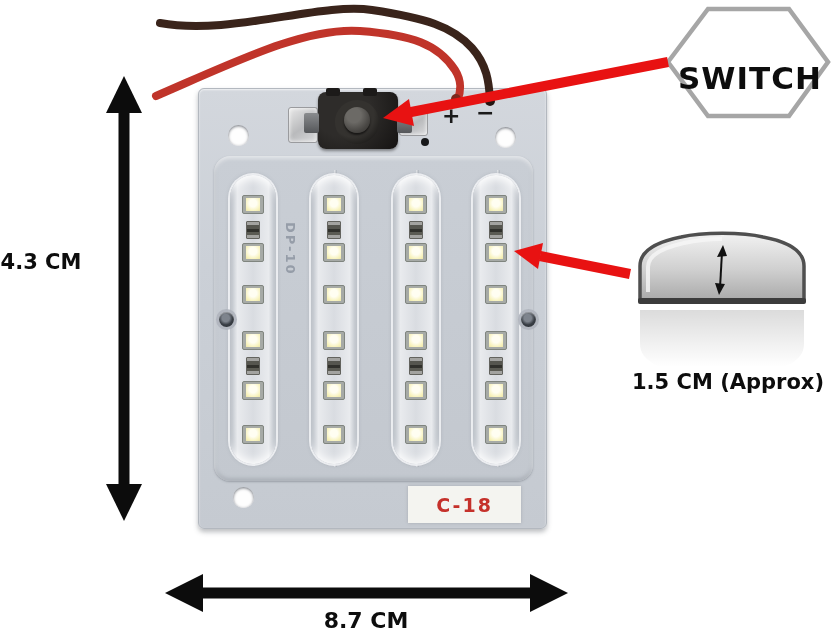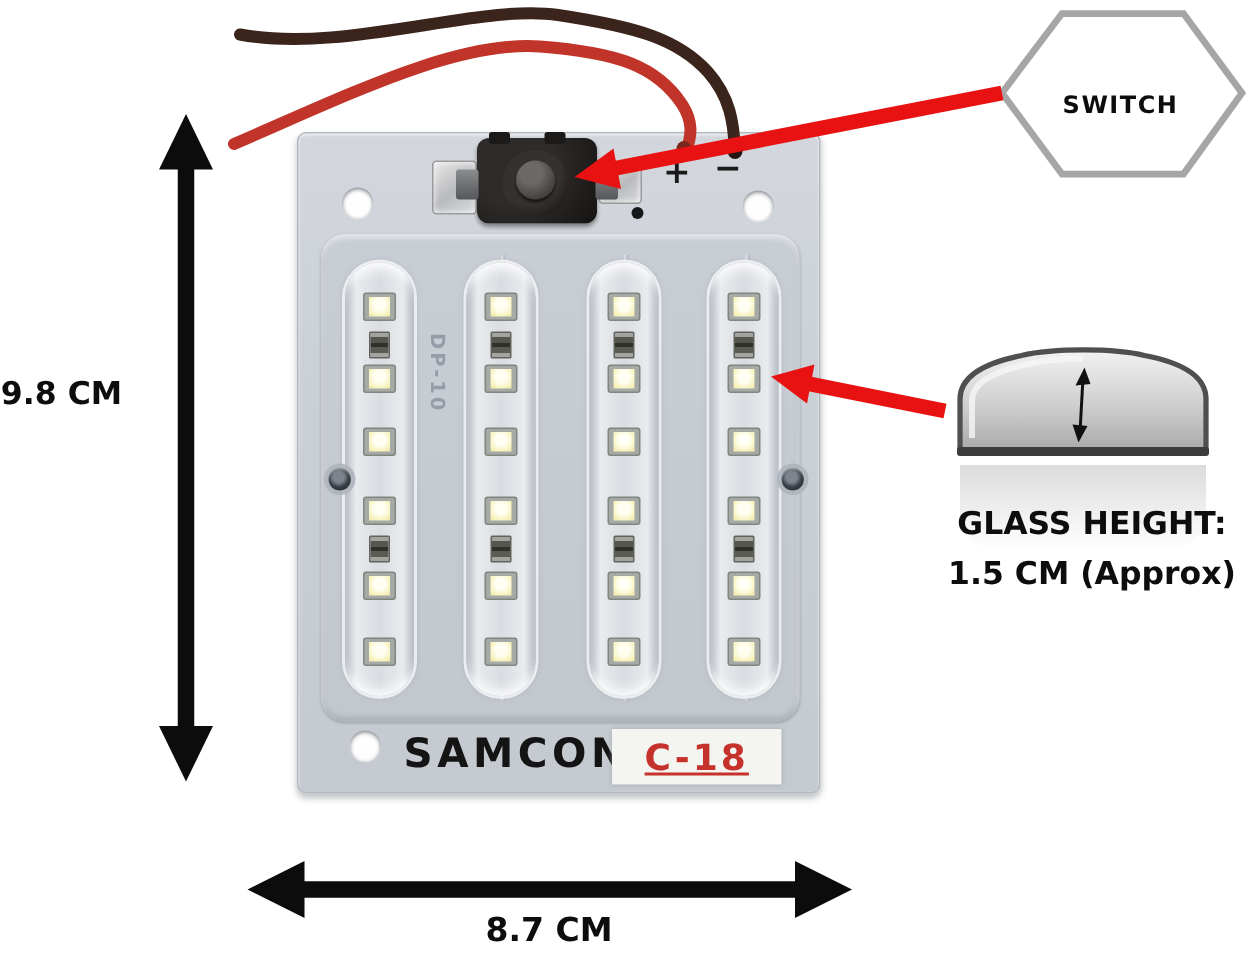--- a/index.html
+++ b/index.html
@@ -51,28 +51,28 @@
     background:linear-gradient(180deg,#a3a3a0 0 18%,#56564f 18% 42%,#31312c 42% 60%,#5b5b53 60% 82%,#a3a3a0 82% 100%);}
   #silkscreen-code{position:absolute;left:66px;top:58px;width:18px;height:70px;
     color:rgba(100,110,126,.5);font-size:13px;font-weight:bold;letter-spacing:2px;
     writing-mode:vertical-rl;text-align:center;}
 
   
   #brand-text{position:absolute;left:70px;top:398px;width:140px;font-size:27px;font-weight:bold;
     letter-spacing:3px;color:#141414;text-align:center;}
   #model-box{position:absolute;left:209px;top:397px;width:113px;height:37px;background:#f4f4f0;
     box-shadow:0 0 3px rgba(160,164,170,.8);display:flex;align-items:center;justify-content:center;}
-  #model-text{font-size:24px;font-weight:bold;letter-spacing:2px;color:#c5312b;text-decoration:underline;}
+  #model-text{font-size:19px;font-weight:bold;letter-spacing:2px;color:#c5312b;}
 
   
   .anno{position:absolute;color:#0d0d0d;font-weight:bold;text-align:center;}
   #height-label{left:0;top:250px;width:82px;font-size:21px;}
   #width-label{left:286px;top:608px;width:160px;font-size:22px;}
   #hex-line1{left:678px;top:30px;width:138px;font-size:24px;letter-spacing:1px;}
-  #hex-line2{left:678px;top:60px;width:138px;font-size:16px;letter-spacing:1px;}
+  #hex-line2{left:678px;top:60px;width:138px;font-size:31px;letter-spacing:1px;}
   #glass-line1{left:626px;top:337px;width:204px;font-size:21px;}
   #glass-line2{left:618px;top:370px;width:220px;font-size:21px;}
 
   #overlay{position:absolute;left:0;top:0;width:832px;height:637px;pointer-events:none;}
 </style>
 </head>
 <body>
 
 <div id="stage">
 
@@ -141,21 +141,20 @@
           <div class="led" style="top: 156px;"></div>
           <div class="resistor" style="top: 182px;"></div>
           <div class="led" style="top: 206px;"></div>
           <div class="led" style="top: 250px;"></div>
         </div>
       </div>
 
     <div class="screw" style="left:20px;top:223px;"></div>
     <div class="screw" style="left:322px;top:223px;"></div>
 
-    <div id="brand-text">SAMCON</div>
     <div id="model-box">
       <span id="model-text">C-18</span>
     </div>
   </div>
 
   <svg id="overlay" viewBox="0 0 832 637">
     <defs>
       <linearGradient id="domeGrad" x1="0" y1="0" x2="0" y2="1">
         <stop offset="0" stop-color="#f2f2f2"></stop>
         <stop offset="0.55" stop-color="#cfcfcf"></stop>
@@ -208,19 +207,18 @@
       <path d="M 648,292 L 648,267 C 648,254 666,247 684,243 C 702,239 716,239 722,239" fill="none" stroke="#f6f6f6" stroke-width="4" opacity="0.8"></path>
       <rect x="638" y="298" width="168" height="6" rx="2" fill="#3c3c3c"></rect>
       <g fill="#111111" stroke="#111111">
         <line x1="722" y1="252" x2="720" y2="288" stroke-width="2"></line>
         <polygon points="723,245 717,257 727,256" stroke="none"></polygon>
         <polygon points="719,295 715,283 725,284" stroke="none"></polygon>
       </g>
     </g>
   </svg>
 
-  <div class="anno" id="height-label">9.8 CM</div>
+  <div class="anno" id="height-label">4.3 CM</div>
   <div class="anno" id="width-label">8.7 CM</div>
   <div class="anno" id="hex-line2">SWITCH</div>
-  <div class="anno" id="glass-line1">GLASS HEIGHT:</div>
   <div class="anno" id="glass-line2">1.5 CM (Approx)</div>
 
 </div>
 
 </body></html>

